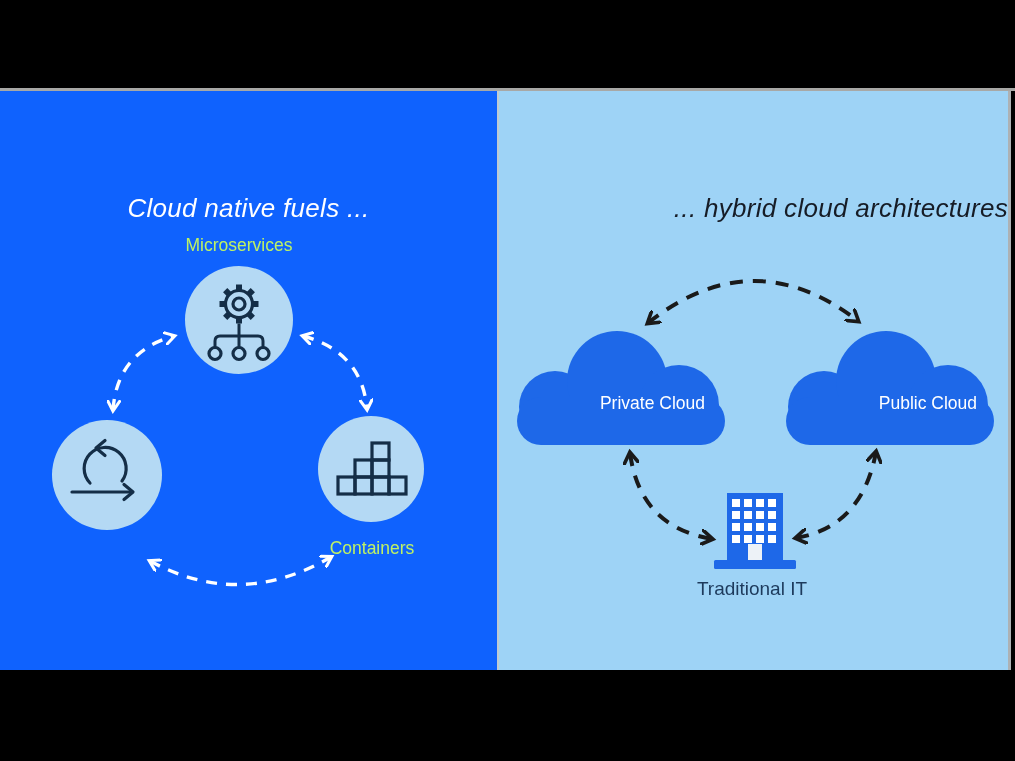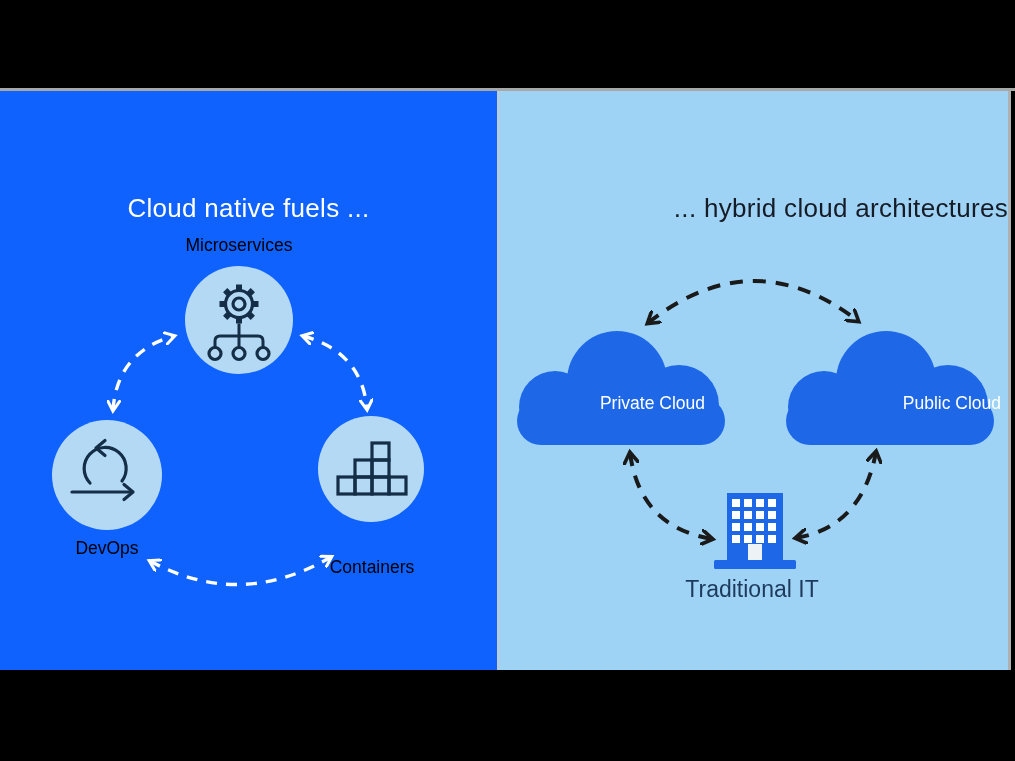--- a/index.html
+++ b/index.html
@@ -10,52 +10,52 @@
   .bar.bottom{top:670px;height:91px;}
   .edge-top{position:absolute;left:0;top:88px;width:1015px;height:3px;background:#A8A8A6;}
   .edge-right{position:absolute;left:1008px;top:91px;width:3px;height:579px;background:#ADB1B4;}
   .divider{position:absolute;left:497px;top:91px;width:2px;height:579px;background:#BFCAD2;}
 
   .panel{position:absolute;top:91px;height:579px;}
   .panel.left{left:0;width:497px;background:#0F62FE;}
   .panel.right{left:499px;width:509px;background:#9ED3F6;}
 
   .title{position:absolute;top:79px;left:0;width:100%;text-align:center;
-         font-weight:500;font-size:26px;line-height:32px;letter-spacing:.3px;}
+         font-style:italic;font-weight:500;font-size:26px;line-height:32px;letter-spacing:.3px;}
   .panel.left .title{color:#FFFFFF;}
   .panel.right .title{color:#161C26;text-align:right;}
 
   .arrows{position:absolute;left:0;top:0;width:100%;height:100%;}
   .dash-w{fill:none;stroke:#FFFFFF;stroke-width:3.4;stroke-dasharray:11 9;}
   .dash-b{fill:none;stroke:#1A1A1A;stroke-width:4;stroke-dasharray:13 10;}
 
   .circle{position:absolute;border-radius:50%;background:#B4D9F4;
           display:flex;align-items:center;justify-content:center;}
   .c-micro{left:185px;top:175px;width:108px;height:108px;}
   .c-devops{left:52px;top:329px;width:110px;height:110px;}
   .c-containers{left:318px;top:325px;width:106px;height:106px;}
   .circle svg{width:100%;height:100%;}
 
-  .node-label{position:absolute;text-align:center;color:#000000;
+  .node-label{position:absolute;text-align:center;color:#bef264;
               font-size:17.5px;line-height:22px;font-weight:500;}
   .l-micro{top:143px;left:139px;width:200px;}
   .l-devops{top:446px;left:27px;width:160px;}
-  .l-containers{top:446px;left:292px;width:160px;margin-top:19px;}
+  .l-containers{top:446px;left:292px;width:160px;}
 
   .cloud{position:absolute;}
   .cloud.private{left:16px;top:238px;}
   .cloud.public{left:285px;top:238px;}
   .cloud-label{position:absolute;text-align:right;color:#FFFFFF;
                font-size:17.5px;line-height:22px;font-weight:500;}
   .cl-private{left:16px;top:301px;width:190px;}
-  .cl-public{left:302px;top:301px;width:200px;}
+  .cl-public{left:278px;top:301px;width:200px;}
 
   .building{position:absolute;left:206px;top:400px;}
   .l-traditional{position:absolute;left:153px;top:487px;width:200px;text-align:center;
-                 color:#1D3A5C;font-size:23px;line-height:22px;font-weight:500;}
+                 color:#1D3A5C;font-size:19px;line-height:22px;font-weight:500;}
 </style>
 </head>
 <body>
 
 <svg width="0" height="0" style="position:absolute" aria-hidden="true">
   <defs>
     <marker id="chev-w" markerWidth="14" markerHeight="14" refX="10" refY="7" orient="auto" markerUnits="userSpaceOnUse">
       <path d="M1,1 L11,7 L1,13" fill="none" stroke="#FFFFFF" stroke-width="3" stroke-linecap="round"></path>
     </marker>
     <marker id="chev-w-s" markerWidth="14" markerHeight="14" refX="10" refY="7" orient="auto-start-reverse" markerUnits="userSpaceOnUse">
@@ -113,21 +113,20 @@
     <div class="circle c-devops">
       <svg viewBox="0 0 110 110">
         <g stroke="#142E47" fill="none" stroke-width="3.2" stroke-linecap="round" stroke-linejoin="round">
           <path d="M38,63 A21,21 0 1 1 70,61"></path>
           <polyline points="53,20.5 44,28 53,35.5"></polyline>
           <line x1="20" y1="72" x2="80" y2="72"></line>
           <polyline points="72,64.5 81,72 72,79.5"></polyline>
         </g>
       </svg>
     </div>
-    <div class="node-label l-devops">DevOps</div>
 
     <div class="circle c-containers">
       <svg viewBox="0 0 106 106">
         <g stroke="#142E47" fill="none" stroke-width="3.2">
           <rect x="20" y="61" width="17" height="17"></rect>
             <rect x="37" y="61" width="17" height="17"></rect>
           <rect x="54" y="61" width="17" height="17"></rect>
             <rect x="71" y="61" width="17" height="17"></rect>
           <rect x="37" y="44" width="17" height="17"></rect>
             <rect x="54" y="44" width="17" height="17"></rect>

